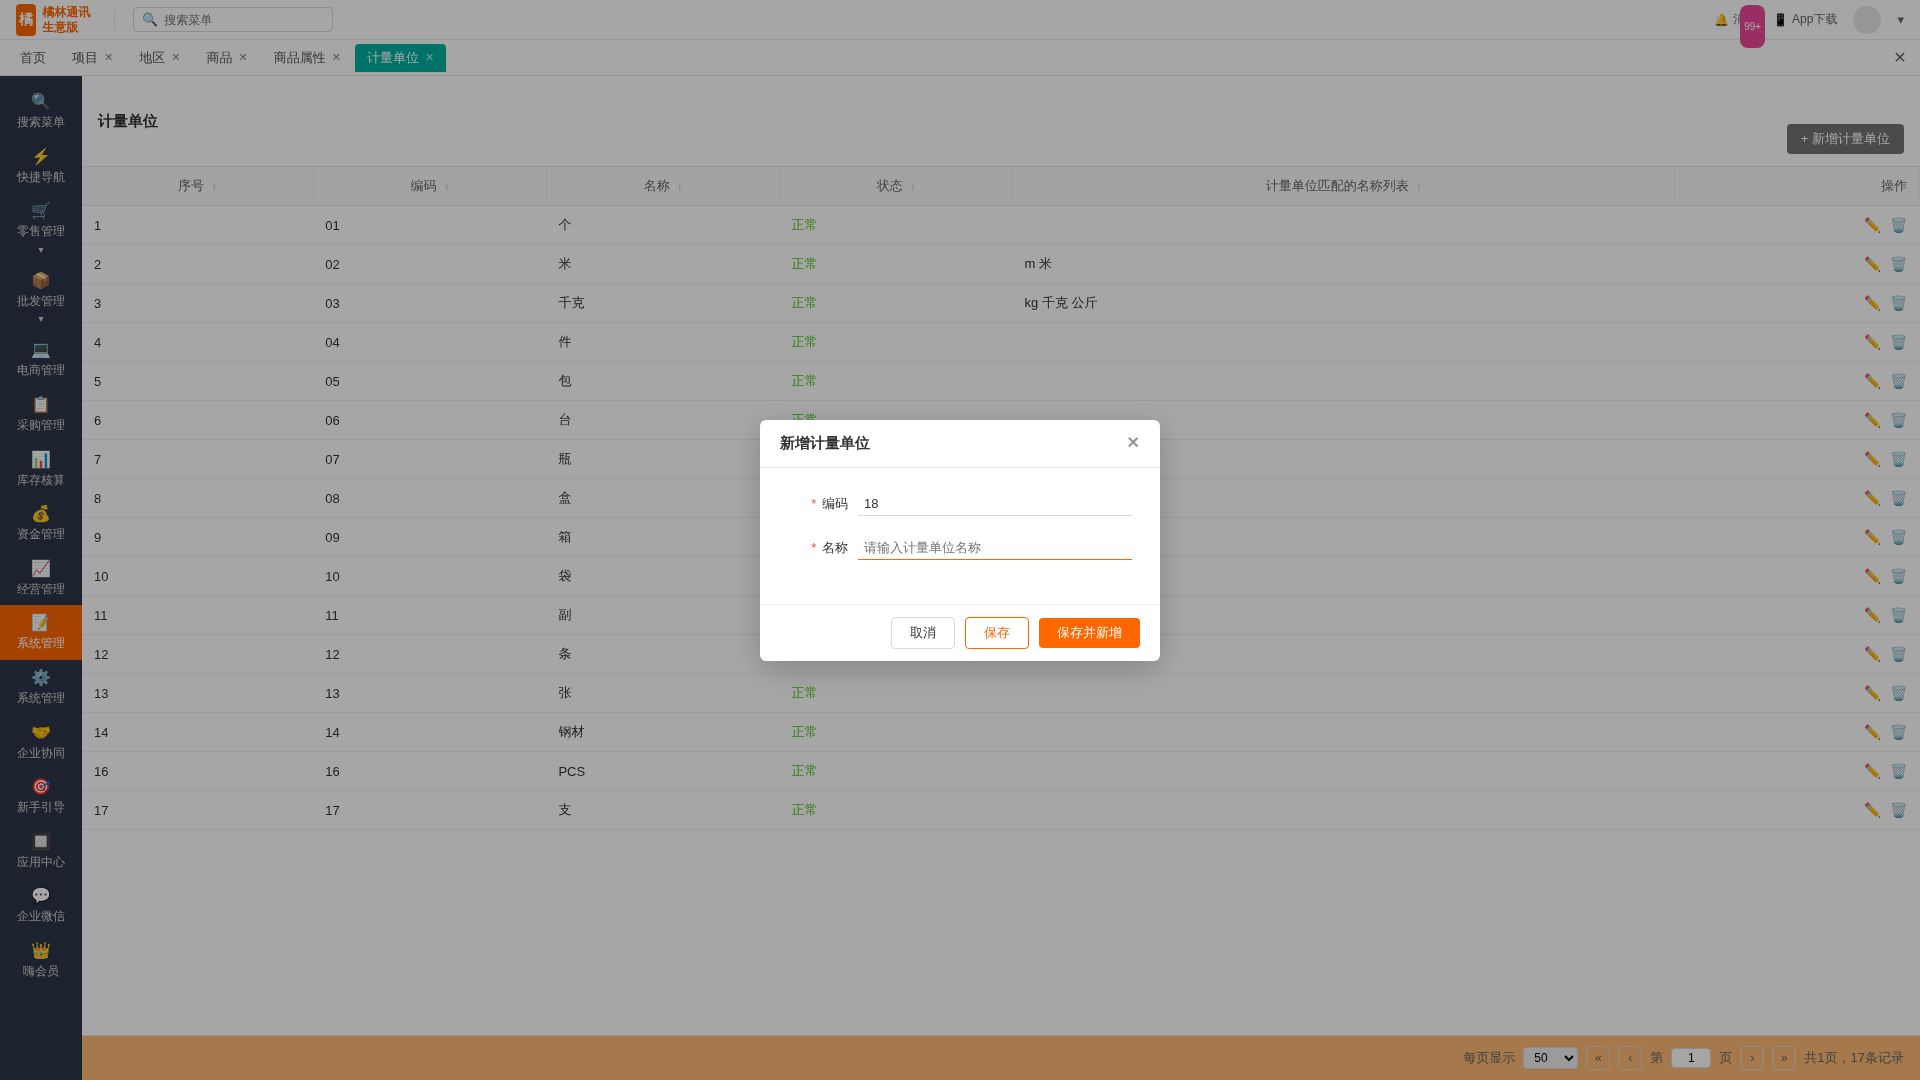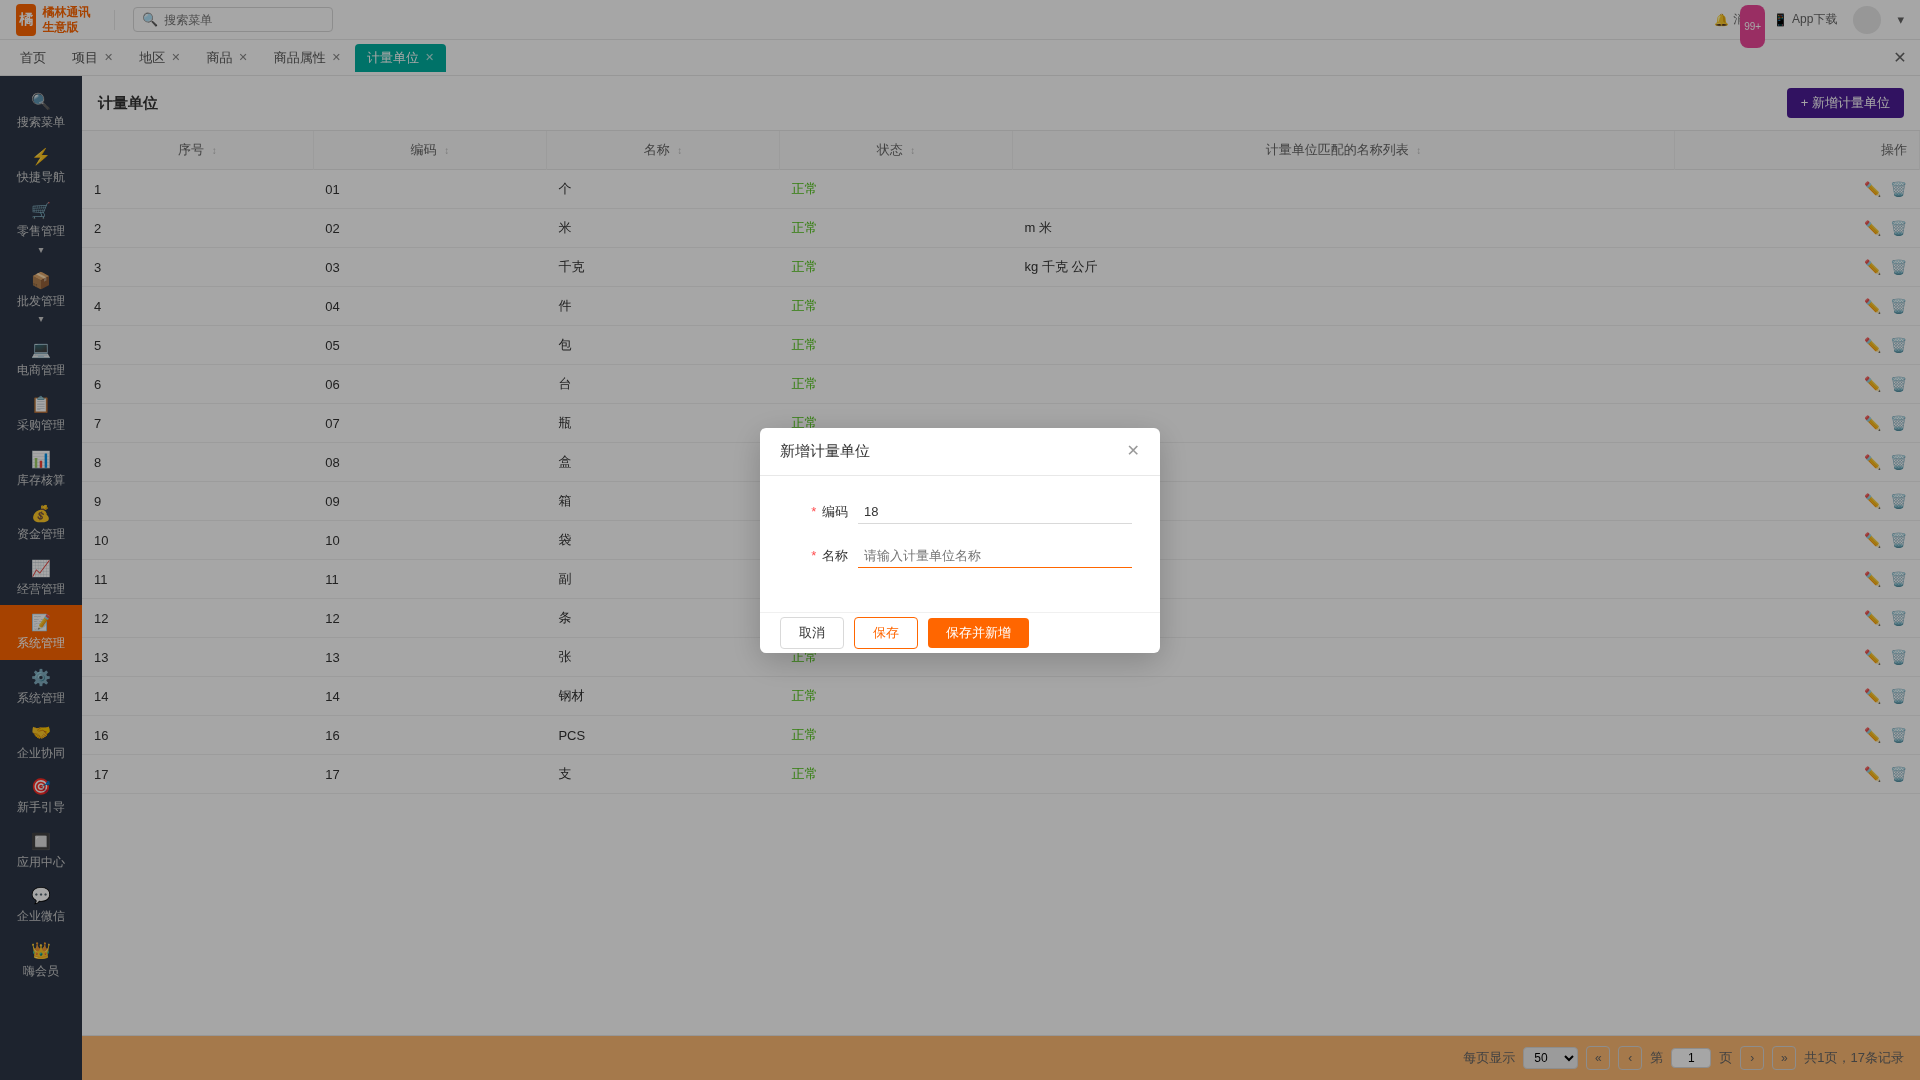--- a/index.html
+++ b/index.html
@@ -112,27 +112,28 @@
       background: #fff;
       padding: 12px 16px;
       display: flex;
       align-items: center;
       justify-content: space-between;
       border-bottom: 1px solid #e8e8e8;
       margin-bottom: 0;
     }
     .page-title { font-size: 15px; font-weight: bold; color: #333; }
     .add-btn {
-      background: #4c1d95;
+      background: #737373;
       color: #fff;
       border: none;
       padding: 6px 14px;
       border-radius: 4px;
       cursor: pointer;
       font-size: 13px;
+      margin-top: 36px;
     }
 
     
     .table-wrapper {
       flex: 1;
       overflow: auto;
       background: #fff;
       margin: 0;
       padding: 0;
     }
@@ -217,21 +218,21 @@
       box-shadow: 0 8px 32px rgba(0,0,0,0.2);
       overflow: hidden;
     }
     .modal-header {
       padding: 14px 20px;
       border-bottom: 1px solid #e8e8e8;
       display: flex;
       align-items: center;
       justify-content: space-between;
       font-size: 15px;
-      font-weight: normal;
+      font-weight: bold;
       color: #333;
     }
     .modal-close {
       cursor: pointer;
       color: #999;
       font-size: 16px;
       line-height: 1;
     }
     .modal-body { padding: 24px 28px; }
     .form-row {
@@ -253,24 +254,25 @@
       flex: 1;
       border: none;
       border-bottom: 1px solid #d9d9d9;
       padding: 4px 6px;
       font-size: 13px;
       outline: none;
       color: #333;
     }
     .form-input.active-border { border-bottom-color: #ff6600; }
     .modal-footer {
-      padding: 4px 20px;
+      padding: 12px 20px;
       border-top: 1px solid #f0f0f0;
       display: flex;
       align-items: center;
+      justify-content: flex-end;
       gap: 10px;
     }
     .btn-cancel {
       border: 1px solid #d9d9d9;
       background: #fff;
       color: #333;
       padding: 6px 18px;
       border-radius: 4px;
       cursor: pointer;
       font-size: 13px;

